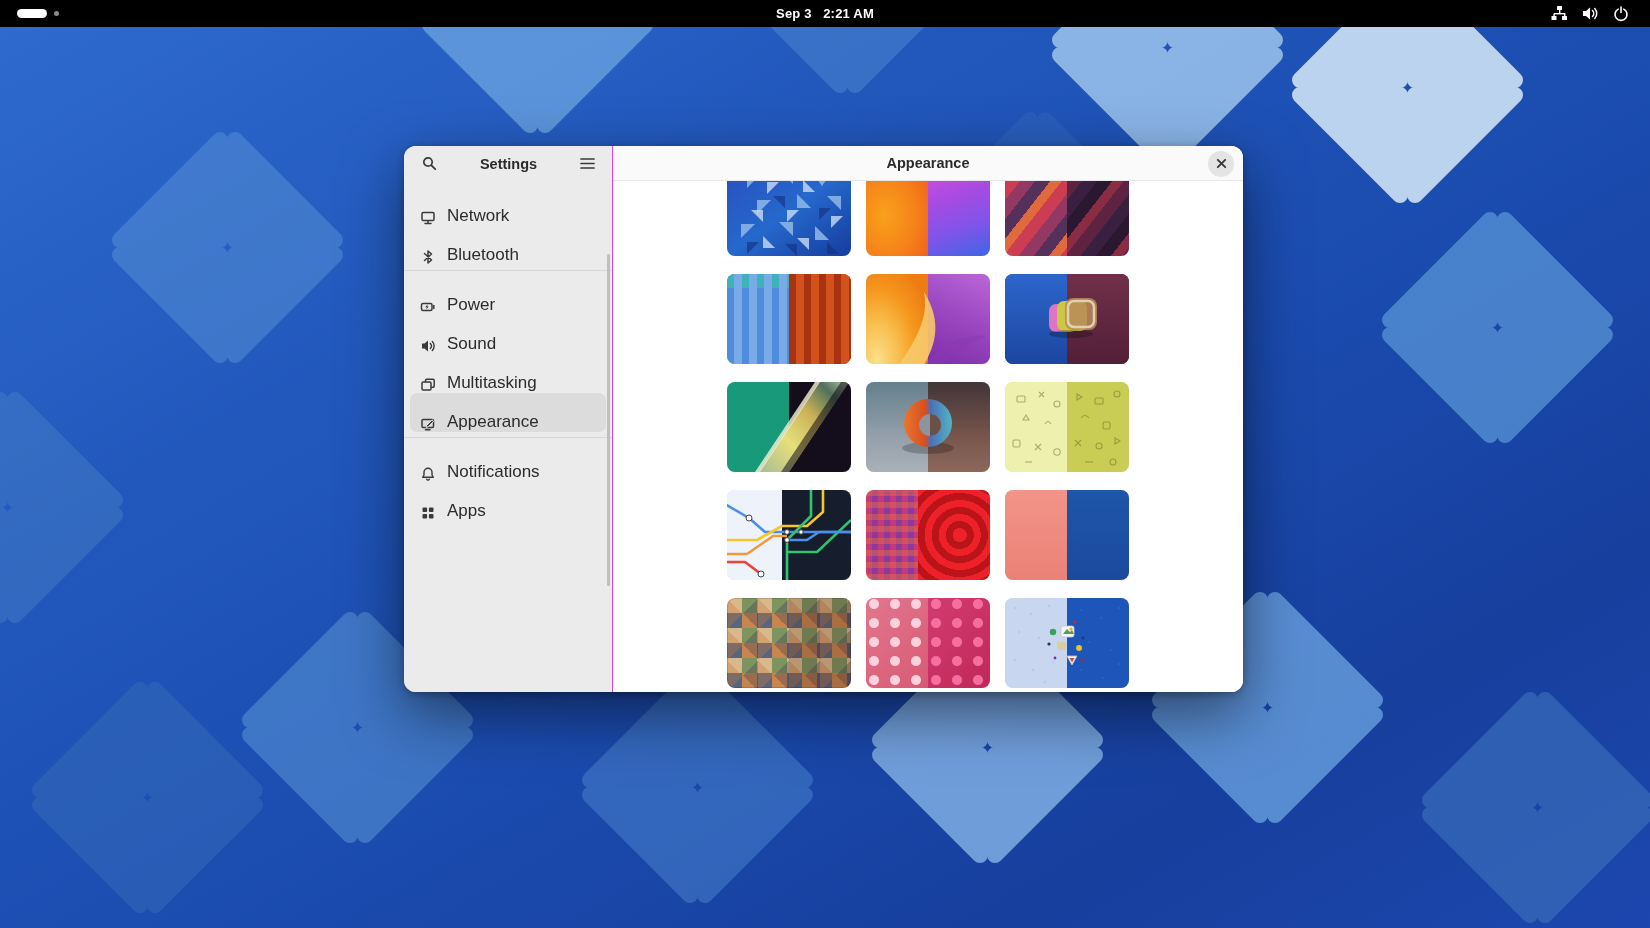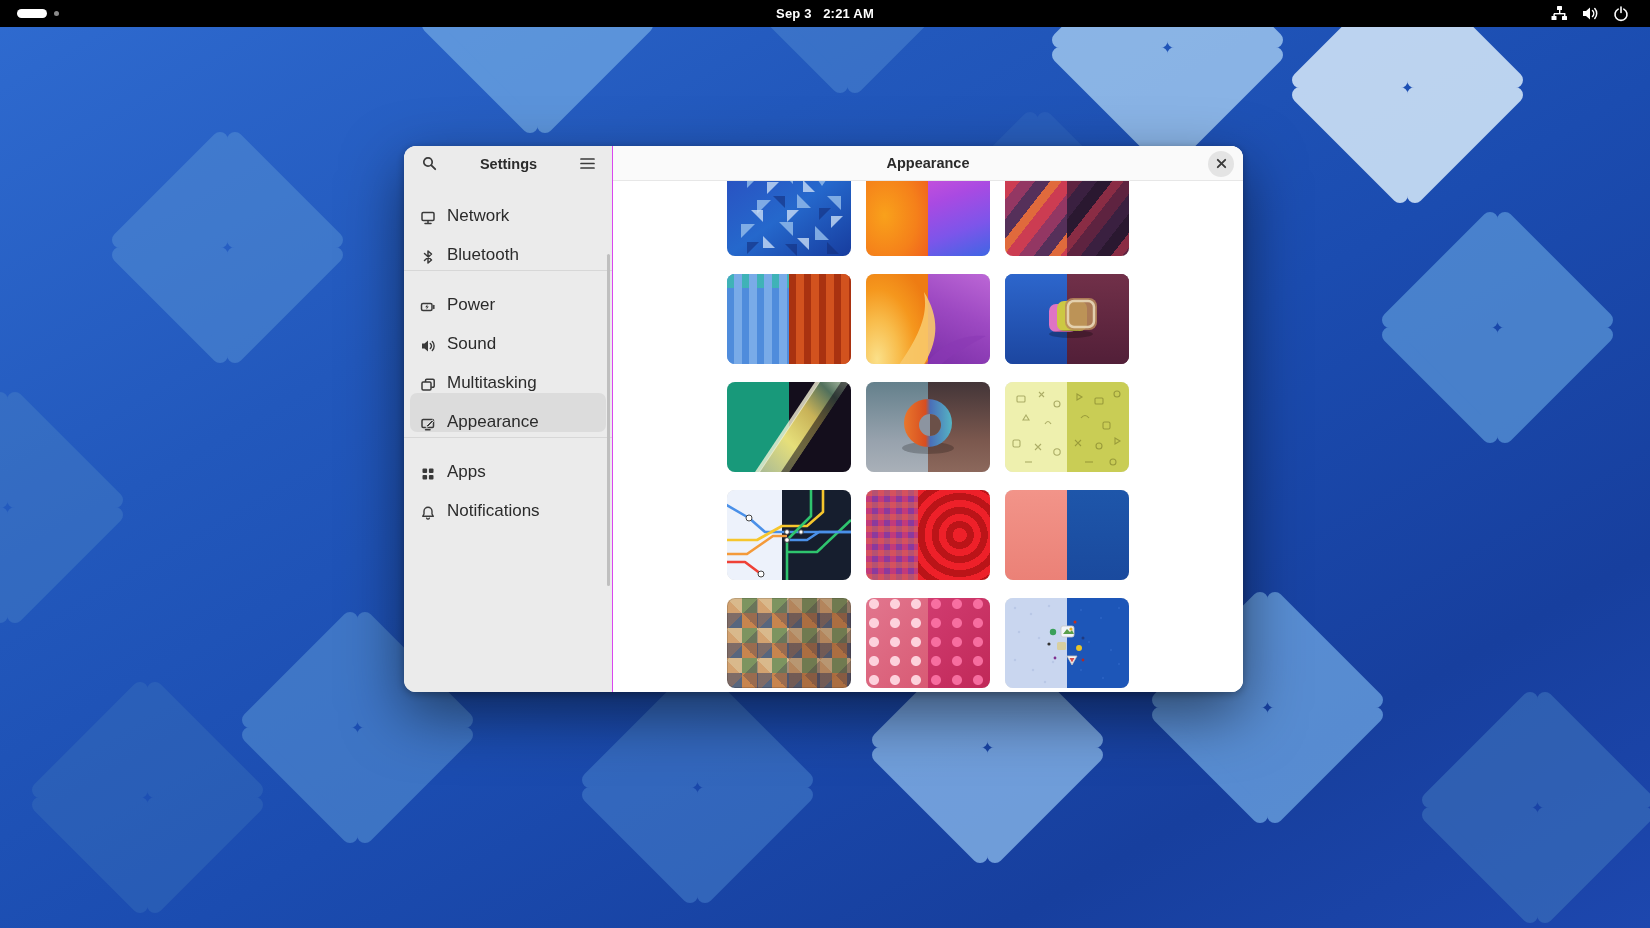--- a/index.html
+++ b/index.html
@@ -255,39 +255,39 @@
             </svg>
           </span>
         <span>Appearance</span>
       </div>
 
       <div class="sb-sep"></div>
 
       <div class="sb-item">
         <span class="ic">
           <svg width="16" height="16" viewBox="0 0 16 16">
+              <path d="M8 2.2 a4 4 0 0 1 4 4 V9 l1.3 2.3 H2.7 L4 9 V6.2 a4 4 0 0 1 4-4 Z" stroke="#3a3a3a" stroke-width="1.4" fill="none" stroke-linejoin="round"></path>
+            <path d="M6.7 13.2 a1.4 1.4 0 0 0 2.6 0" stroke="#3a3a3a" stroke-width="1.4" fill="none" stroke-linecap="round"></path>
+            </svg>
+          </span>
+        <span>Notifications</span>
+      </div>
+
+      <div class="sb-item">
+        <span class="ic">
+          <svg width="16" height="16" viewBox="0 0 16 16">
               <g fill="#3a3a3a">
             <rect x="2.5" y="2.5" width="4.6" height="4.6" rx="1"></rect>
                 <rect x="8.9" y="2.5" width="4.6" height="4.6" rx="1"></rect>
             <rect x="2.5" y="8.9" width="4.6" height="4.6" rx="1"></rect>
                 <rect x="8.9" y="8.9" width="4.6" height="4.6" rx="1"></rect>
               </g>
             </svg>
           </span>
         <span>Apps</span>
-      </div>
-
-      <div class="sb-item">
-        <span class="ic">
-          <svg width="16" height="16" viewBox="0 0 16 16">
-              <path d="M8 2.2 a4 4 0 0 1 4 4 V9 l1.3 2.3 H2.7 L4 9 V6.2 a4 4 0 0 1 4-4 Z" stroke="#3a3a3a" stroke-width="1.4" fill="none" stroke-linejoin="round"></path>
-            <path d="M6.7 13.2 a1.4 1.4 0 0 0 2.6 0" stroke="#3a3a3a" stroke-width="1.4" fill="none" stroke-linecap="round"></path>
-            </svg>
-          </span>
-        <span>Notifications</span>
       </div>
 
 
 
 
     </div>
     <div class="sb-scrollbar"></div>
   </div>
 
   <div class="main">

